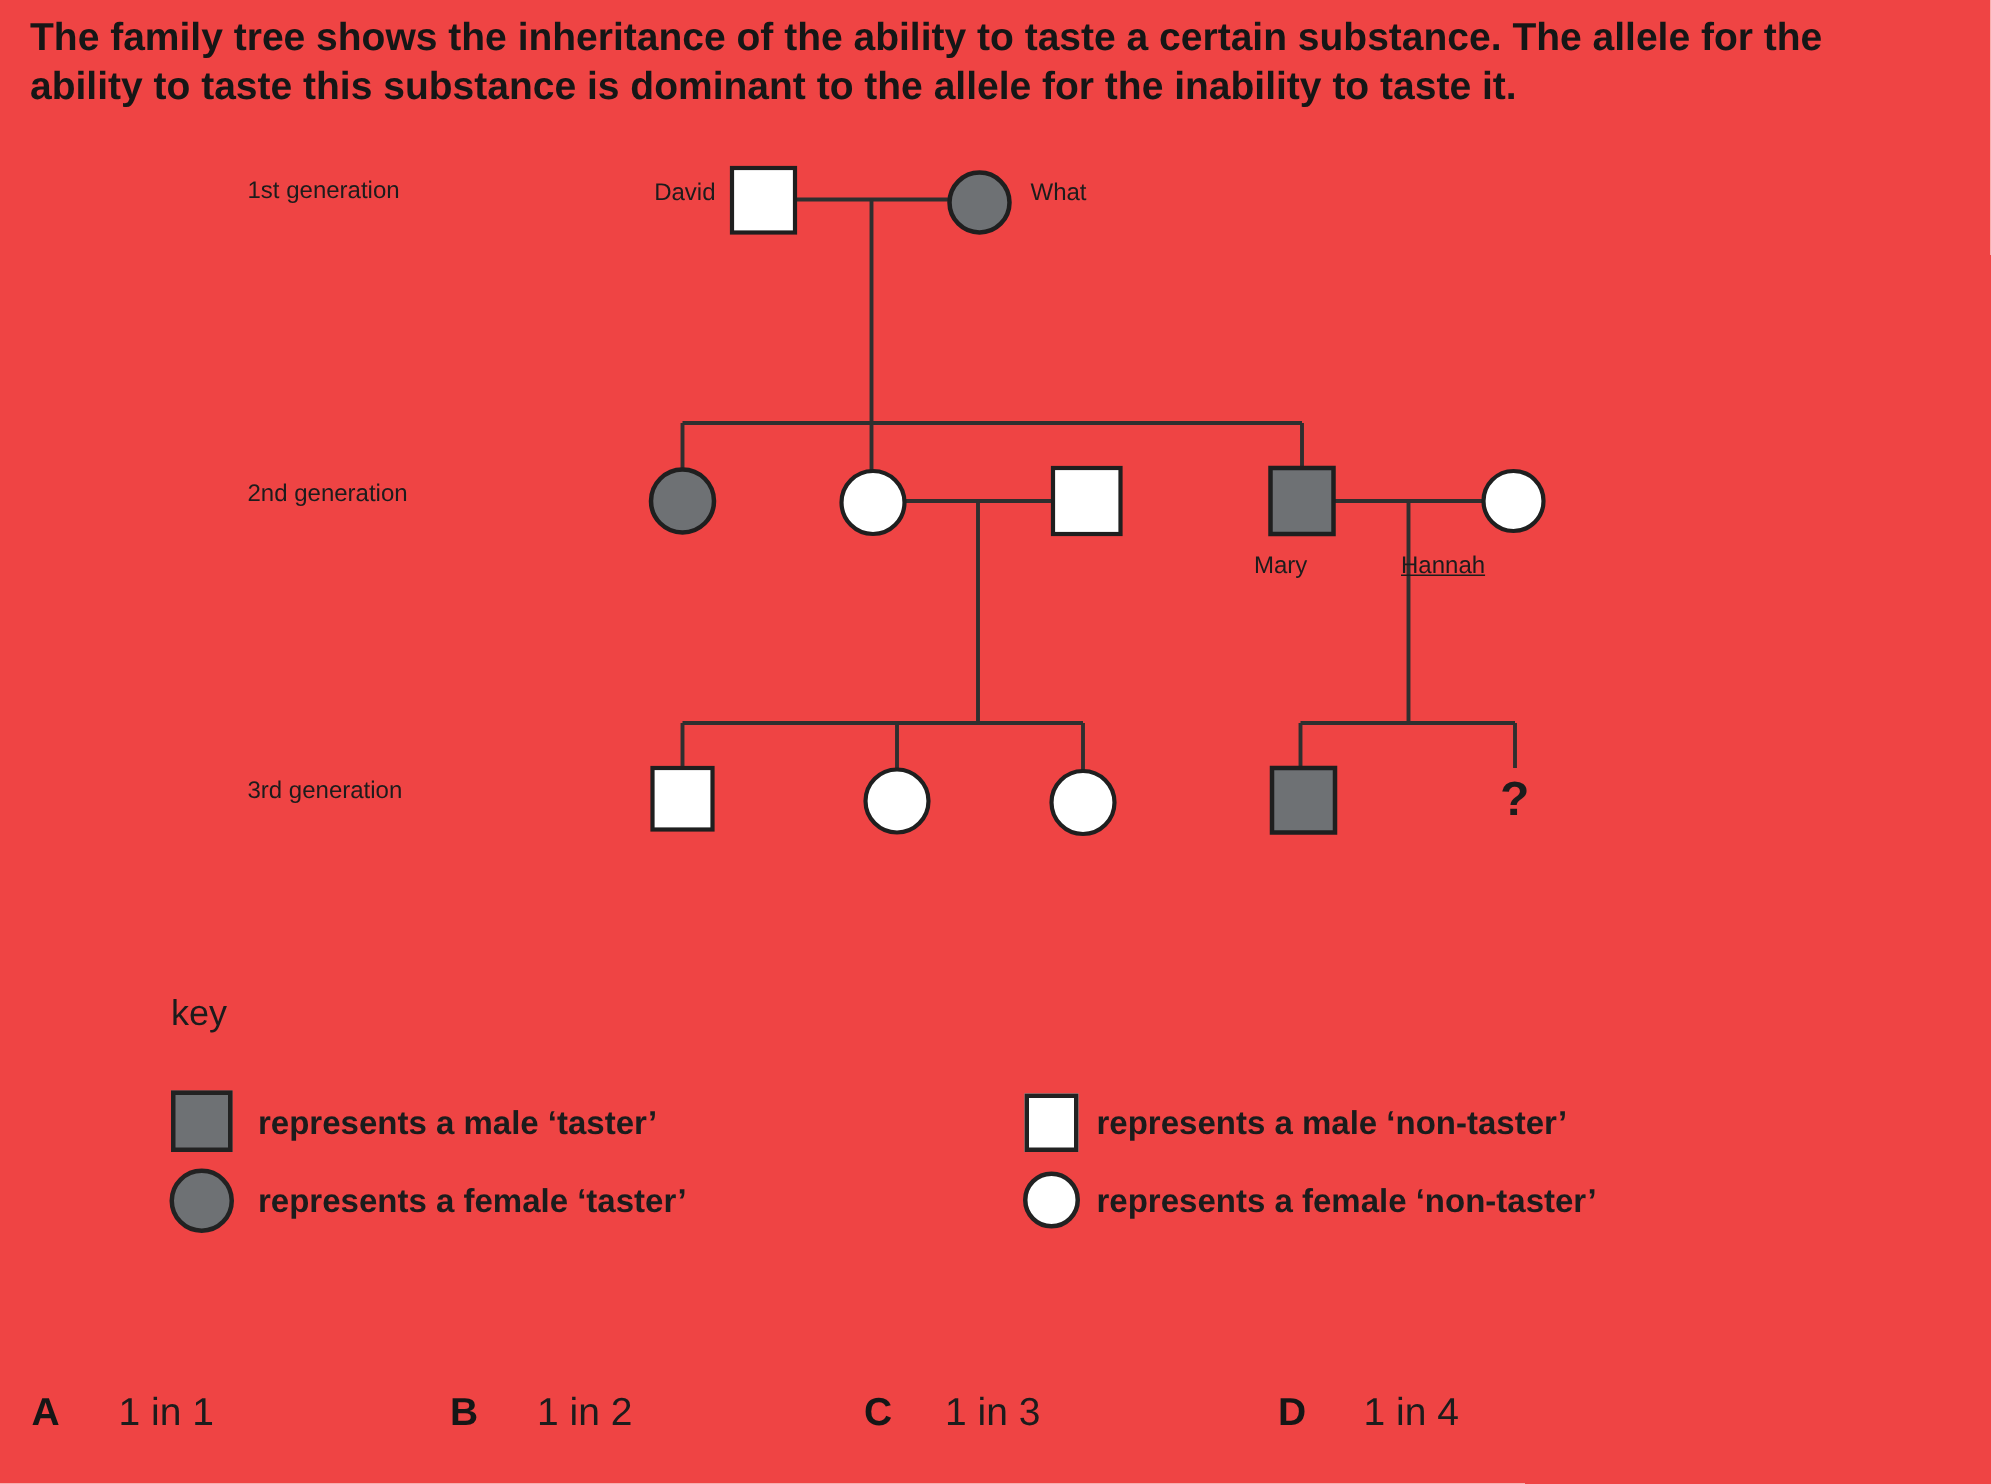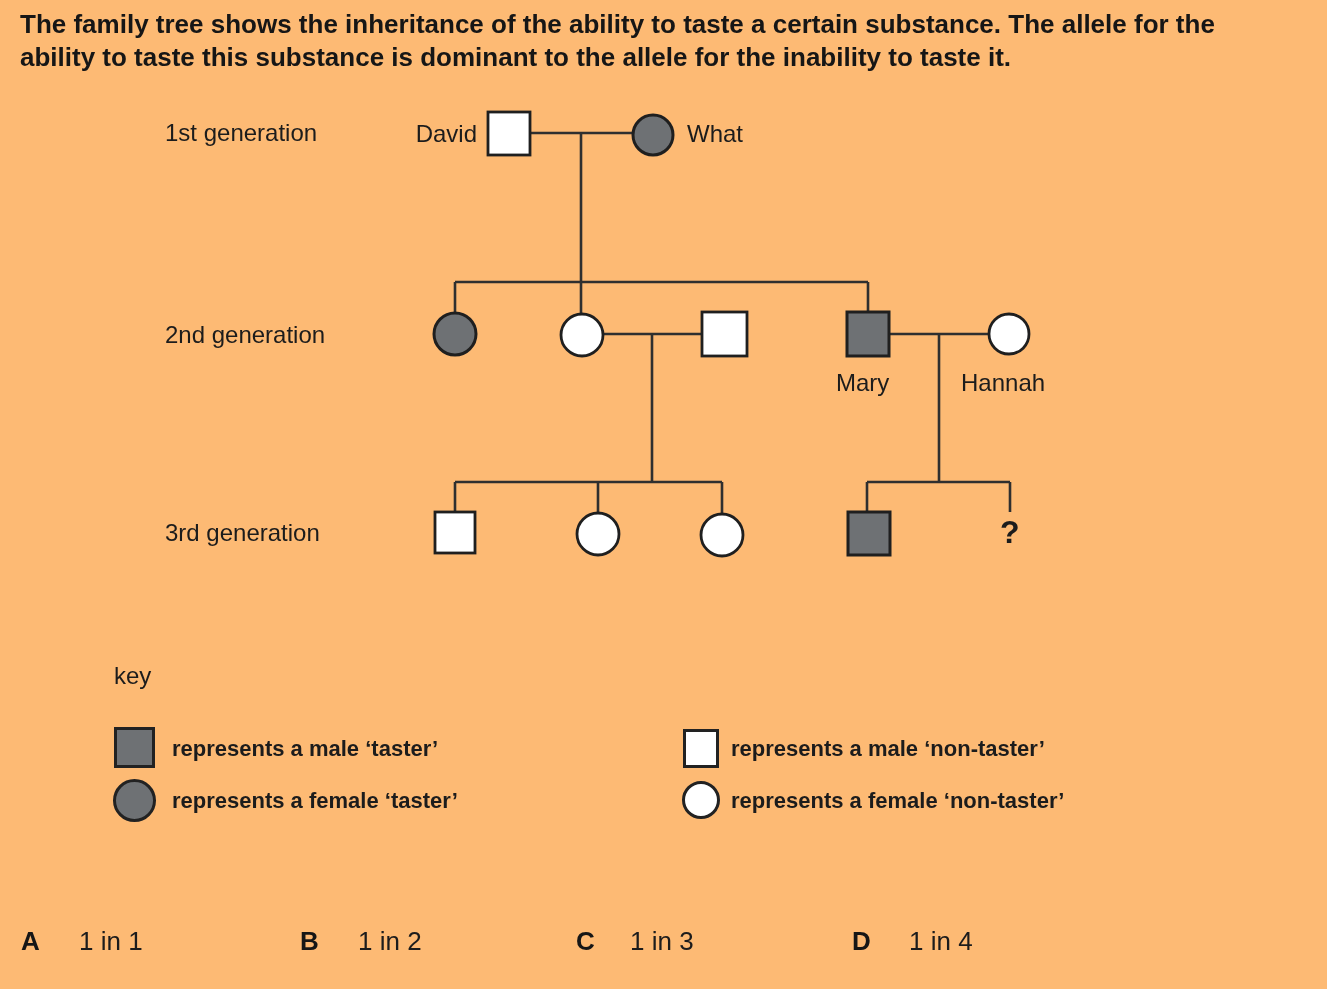--- a/index.html
+++ b/index.html
@@ -5,34 +5,34 @@
   * { margin: 0; padding: 0; box-sizing: border-box; }
   html, body { background: #ffffff; }
   body {
     font-family: "Liberation Sans", "DejaVu Sans", sans-serif;
     color: #111111;
   }
   #page {
     position: relative;
     width: 1327px;
     height: 989px;
-    background: #fdba74;
+    background: #ef4444;
     overflow: hidden;
   }
   .abs { position: absolute; }
   .intro-line {
     left: 20px;
     width: 1300px;
     font-size: 26px;
     font-weight: bold;
     color: #161616;
     letter-spacing: 0px;
   }
   .gen-label, .name-label {
-    font-size: 24px;
+    font-size: 16px;
     color: #1c1c1c;
     white-space: nowrap;
   }
   .name-right { text-align: right; }
   .qmark {
     font-size: 32px;
     font-weight: bold;
     color: #1c1c1c;
   }
   .key-title {
@@ -115,21 +115,21 @@
     <rect class="node-filled" x="848" y="512" width="42" height="43"></rect>
   </svg>
 
   <div class="abs gen-label" style="left:165px; top:119px;">1st generation</div>
   <div class="abs gen-label" style="left:165px; top:321px;">2nd generation</div>
   <div class="abs gen-label" style="left:165px; top:519px;">3rd generation</div>
 
   <div class="abs name-label name-right" style="left:397px; top:120px; width:80px;">David</div>
   <div class="abs name-label" style="left:687px; top:120px;">What</div>
   <div class="abs name-label" style="left:836px; top:369px;">Mary</div>
-  <div class="abs name-label" style="left:961px; top:369px;">Hannah</div>
+  <div class="abs name-label" style="left:934px; top:369px;text-decoration:underline;">Hannah</div>
   <div class="abs qmark" style="left:1000px; top:514px;">?</div>
 
   <div class="abs key-title" style="left:114px; top:662px;">key</div>
 
   <div class="key-symbol filled" style="left:114px; top:727px; width:41px; height:41px;"></div>
   <div class="abs key-label" style="left:172px; top:736px;">represents a male ‘taster’</div>
 
   <div class="key-symbol filled circle" style="left:113px; top:779px; width:43px; height:43px;"></div>
   <div class="abs key-label" style="left:172px; top:788px;">represents a female ‘taster’</div>
 

